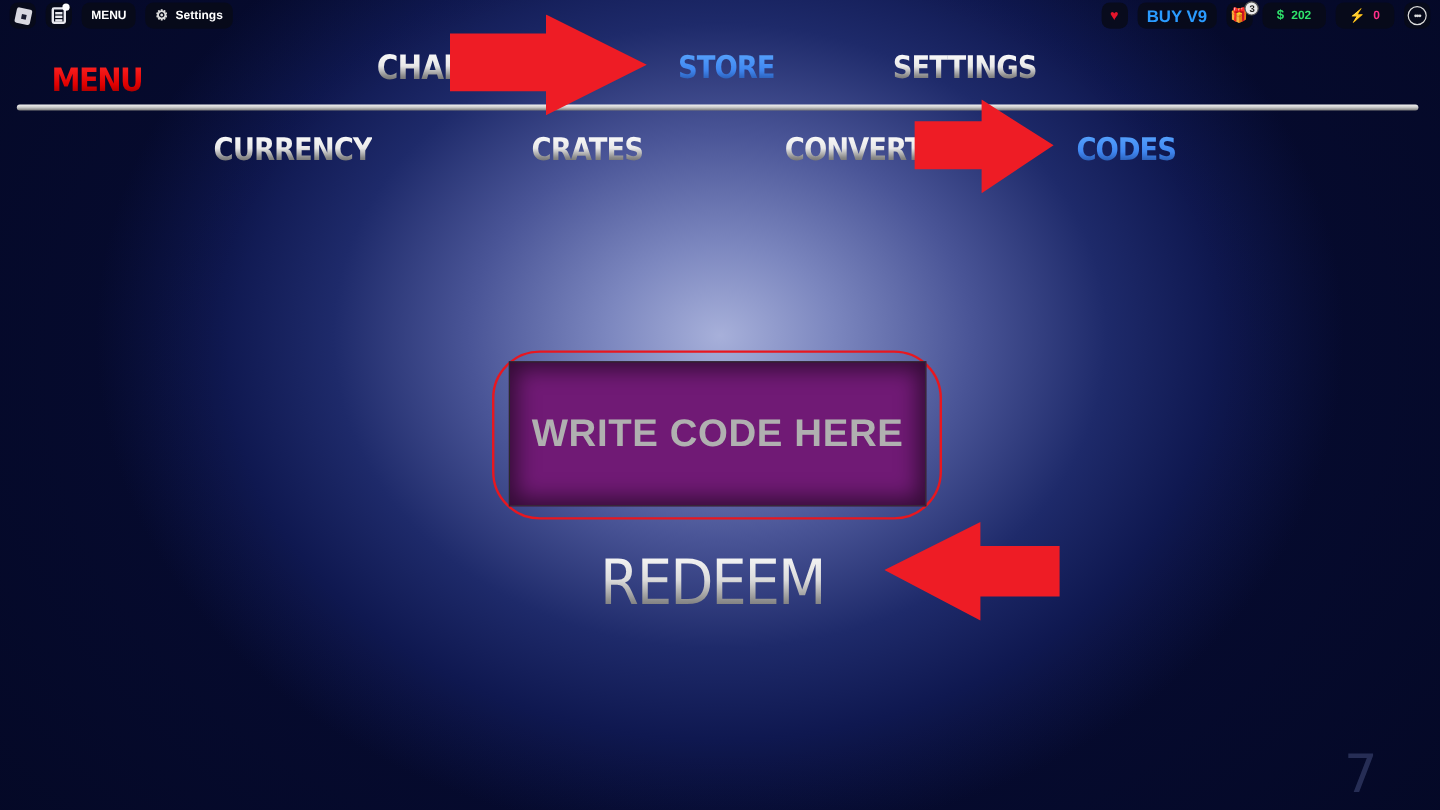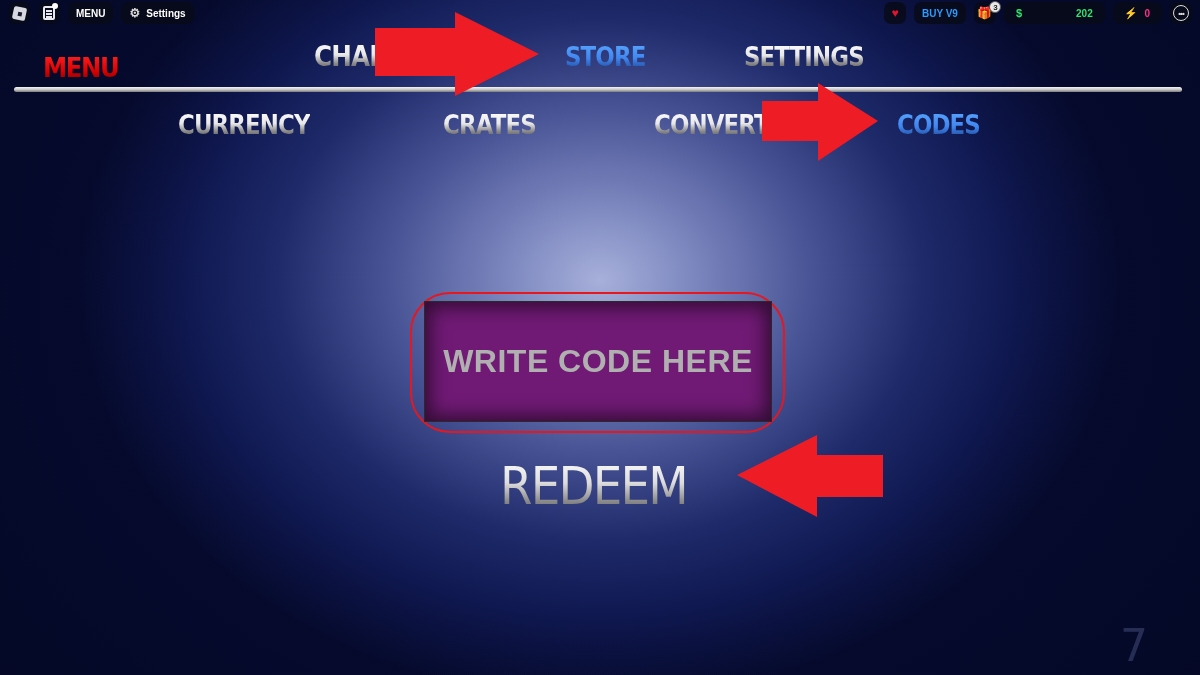--- a/index.html
+++ b/index.html
@@ -26,25 +26,25 @@
     color: #fff; font-size: 10px; font-weight: bold;
   }
   .tb-square { width: 22px; padding: 0; justify-content: center; }
   .roblox-logo { width: 13px; height: 13px; background: #d8d8e0; transform: rotate(12deg); border-radius: 2px; position: relative; }
   .roblox-logo::after { content:""; position:absolute; left:4.5px; top:4.5px; width:4px; height:4px; background:#1a1d30; }
   .chat-icon { width: 12px; height: 14px; border: 2px solid #e8e8ee; border-radius: 2px; position: relative; }
   .chat-icon::before { content:""; position:absolute; left:1px; top:2px; width:6px; height:1.5px; background:#e8e8ee; box-shadow: 0 3px 0 #e8e8ee, 0 6px 0 #e8e8ee; }
   .chat-dot { position:absolute; right:-5px; top:-5px; width:6px; height:6px; background:#fff; border-radius:50%; }
   .gear-icon { color: #ddd; font-size: 12px; }
   .heart { color: #e3142b; font-size: 12px; }
-  .buy { color: #2a9bff; font-size: 10px; }
+  .buy { color: #2a9bff; font-size: 14px; }
   .gift { position: relative; font-size: 12px; }
   .gift-badge { position:absolute; right:-9px; top:-5px; width:12px; height:12px; border-radius:50%; background:#e9e9e9; color:#222; font-size:8px; display:flex; align-items:center; justify-content:center; border:1px solid #555; }
   .cash-icon { color: #2fe36c; font-size: 11px; }
-  .cash { color: #2fe36c; margin-left: 48px; }
+  .cash { color: #2fe36c; }
   .bolt-icon { color: #ff2f8a; font-size: 11px; }
   .bolt { color: #ff2f8a; }
   .more { width: 16px; height: 16px; border-radius: 50%; border: 1.5px solid #ddd; display:flex; align-items:center; justify-content:center; font-size:8px; color:#ddd; letter-spacing:-1px; }
 
   
   .chrome-text {
     position: absolute; font-family: "DejaVu Sans", sans-serif; font-weight: bold;
     letter-spacing: -1px; transform: scaleX(0.88); transform-origin: left center;
     background: linear-gradient(to bottom, #ffffff 0%, #e8e8e8 45%, #8d8d8d 70%, #444 100%);
     -webkit-background-clip: text; background-clip: text; color: transparent;

